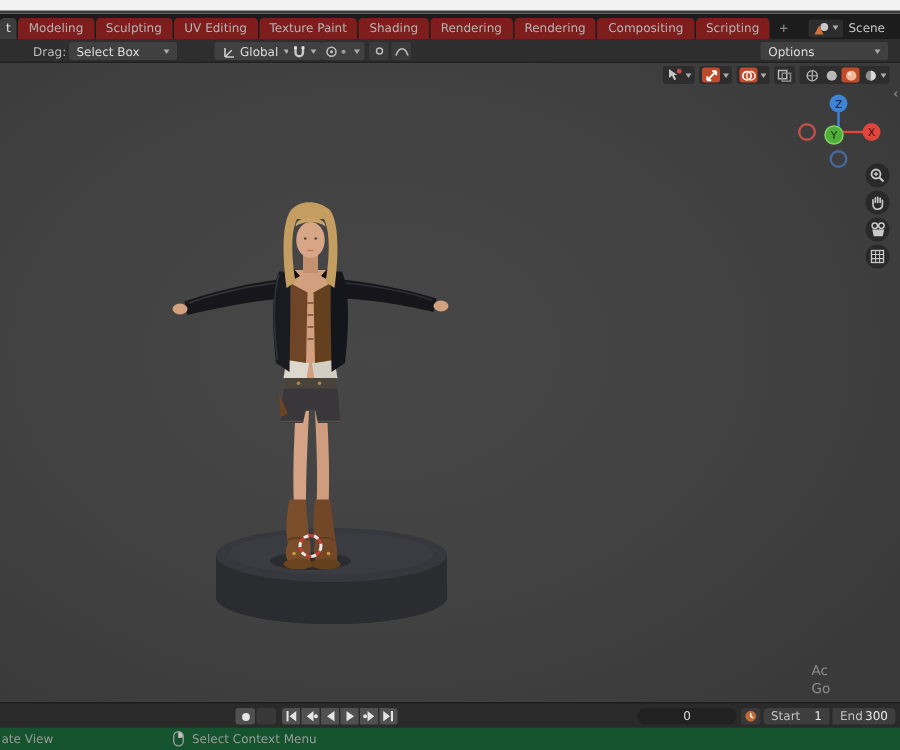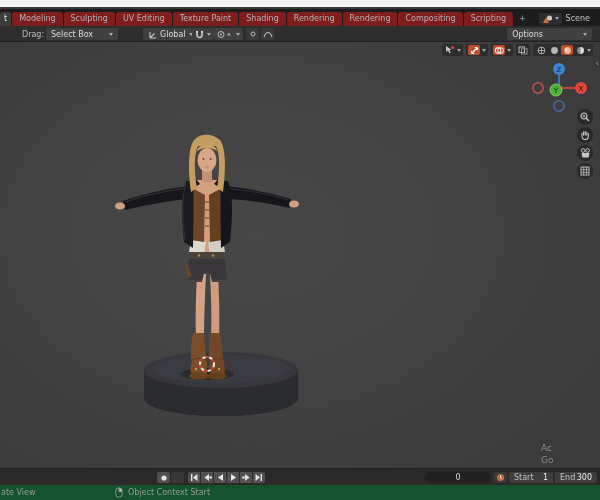--- a/index.html
+++ b/index.html
@@ -381,14 +381,14 @@
   </div>
 </div>
 
 <div class="statusbar">
   <span class="sb-left">ate View</span>
   <svg class="sb-mouse" width="8" height="11" viewBox="0 0 8 11">
     <rect x="0.8" y="0.8" width="6.4" height="9.4" rx="3" stroke="#9b9b9b" fill="none" stroke-width="0.9"></rect>
     <path d="M4,1 L4,5" stroke="#9b9b9b" stroke-width="0.8"></path>
     <path d="M4.3,1.2 Q6.8,1.2 6.8,4.8 L4.3,4.8 Z" fill="#c8c8c8"></path>
   </svg>
-  <span class="sb-ctx">Object Context Start</span>
+  <span class="sb-ctx">Select Context Menu</span>
 </div>
 
 </body></html>

